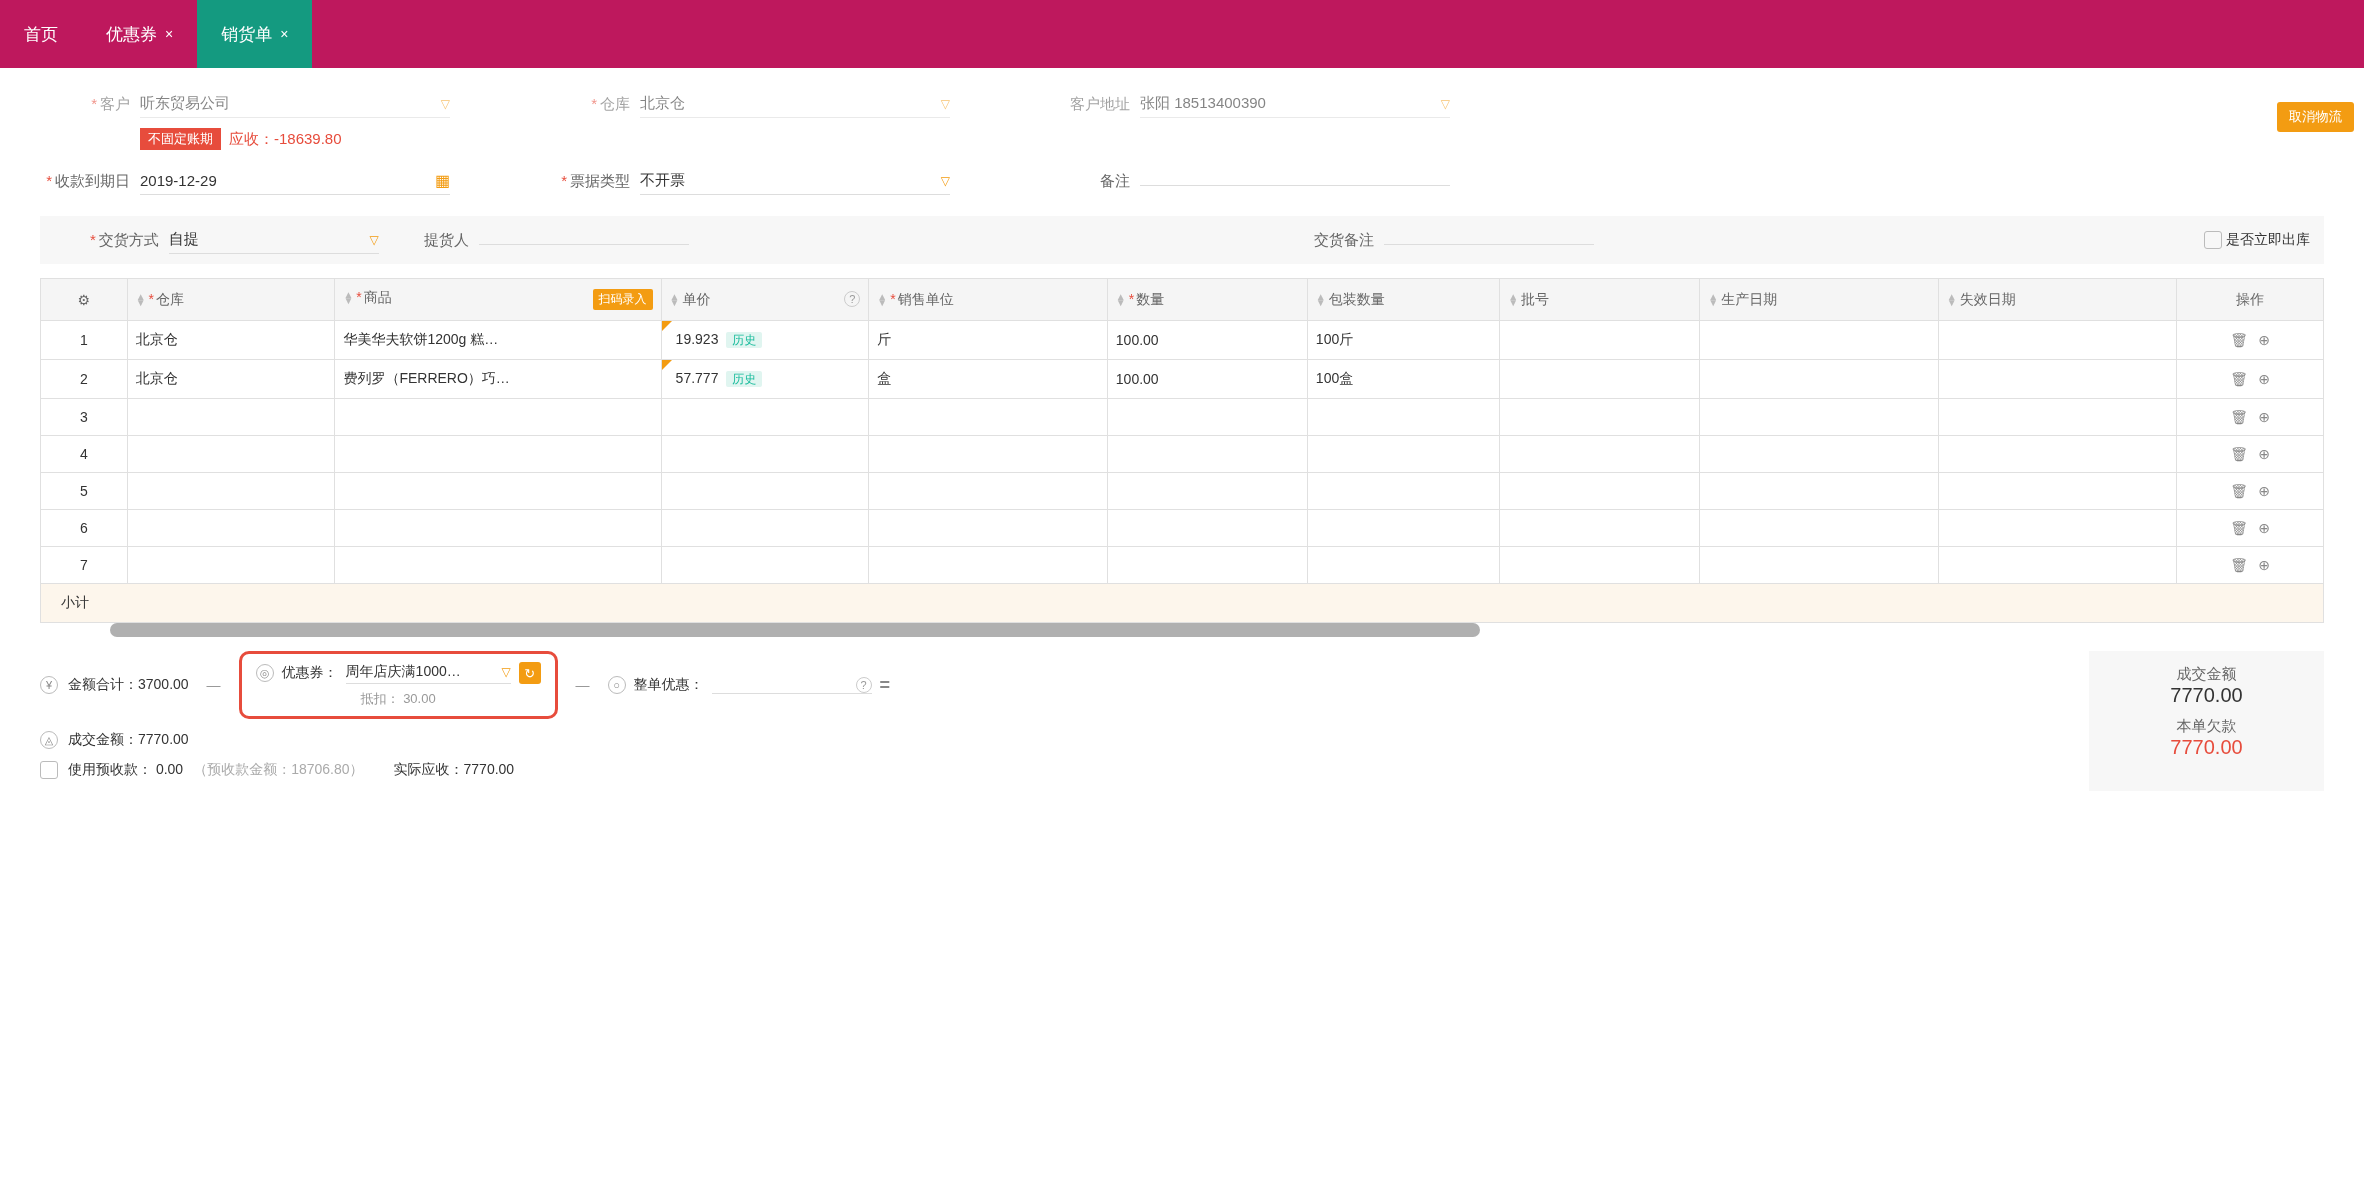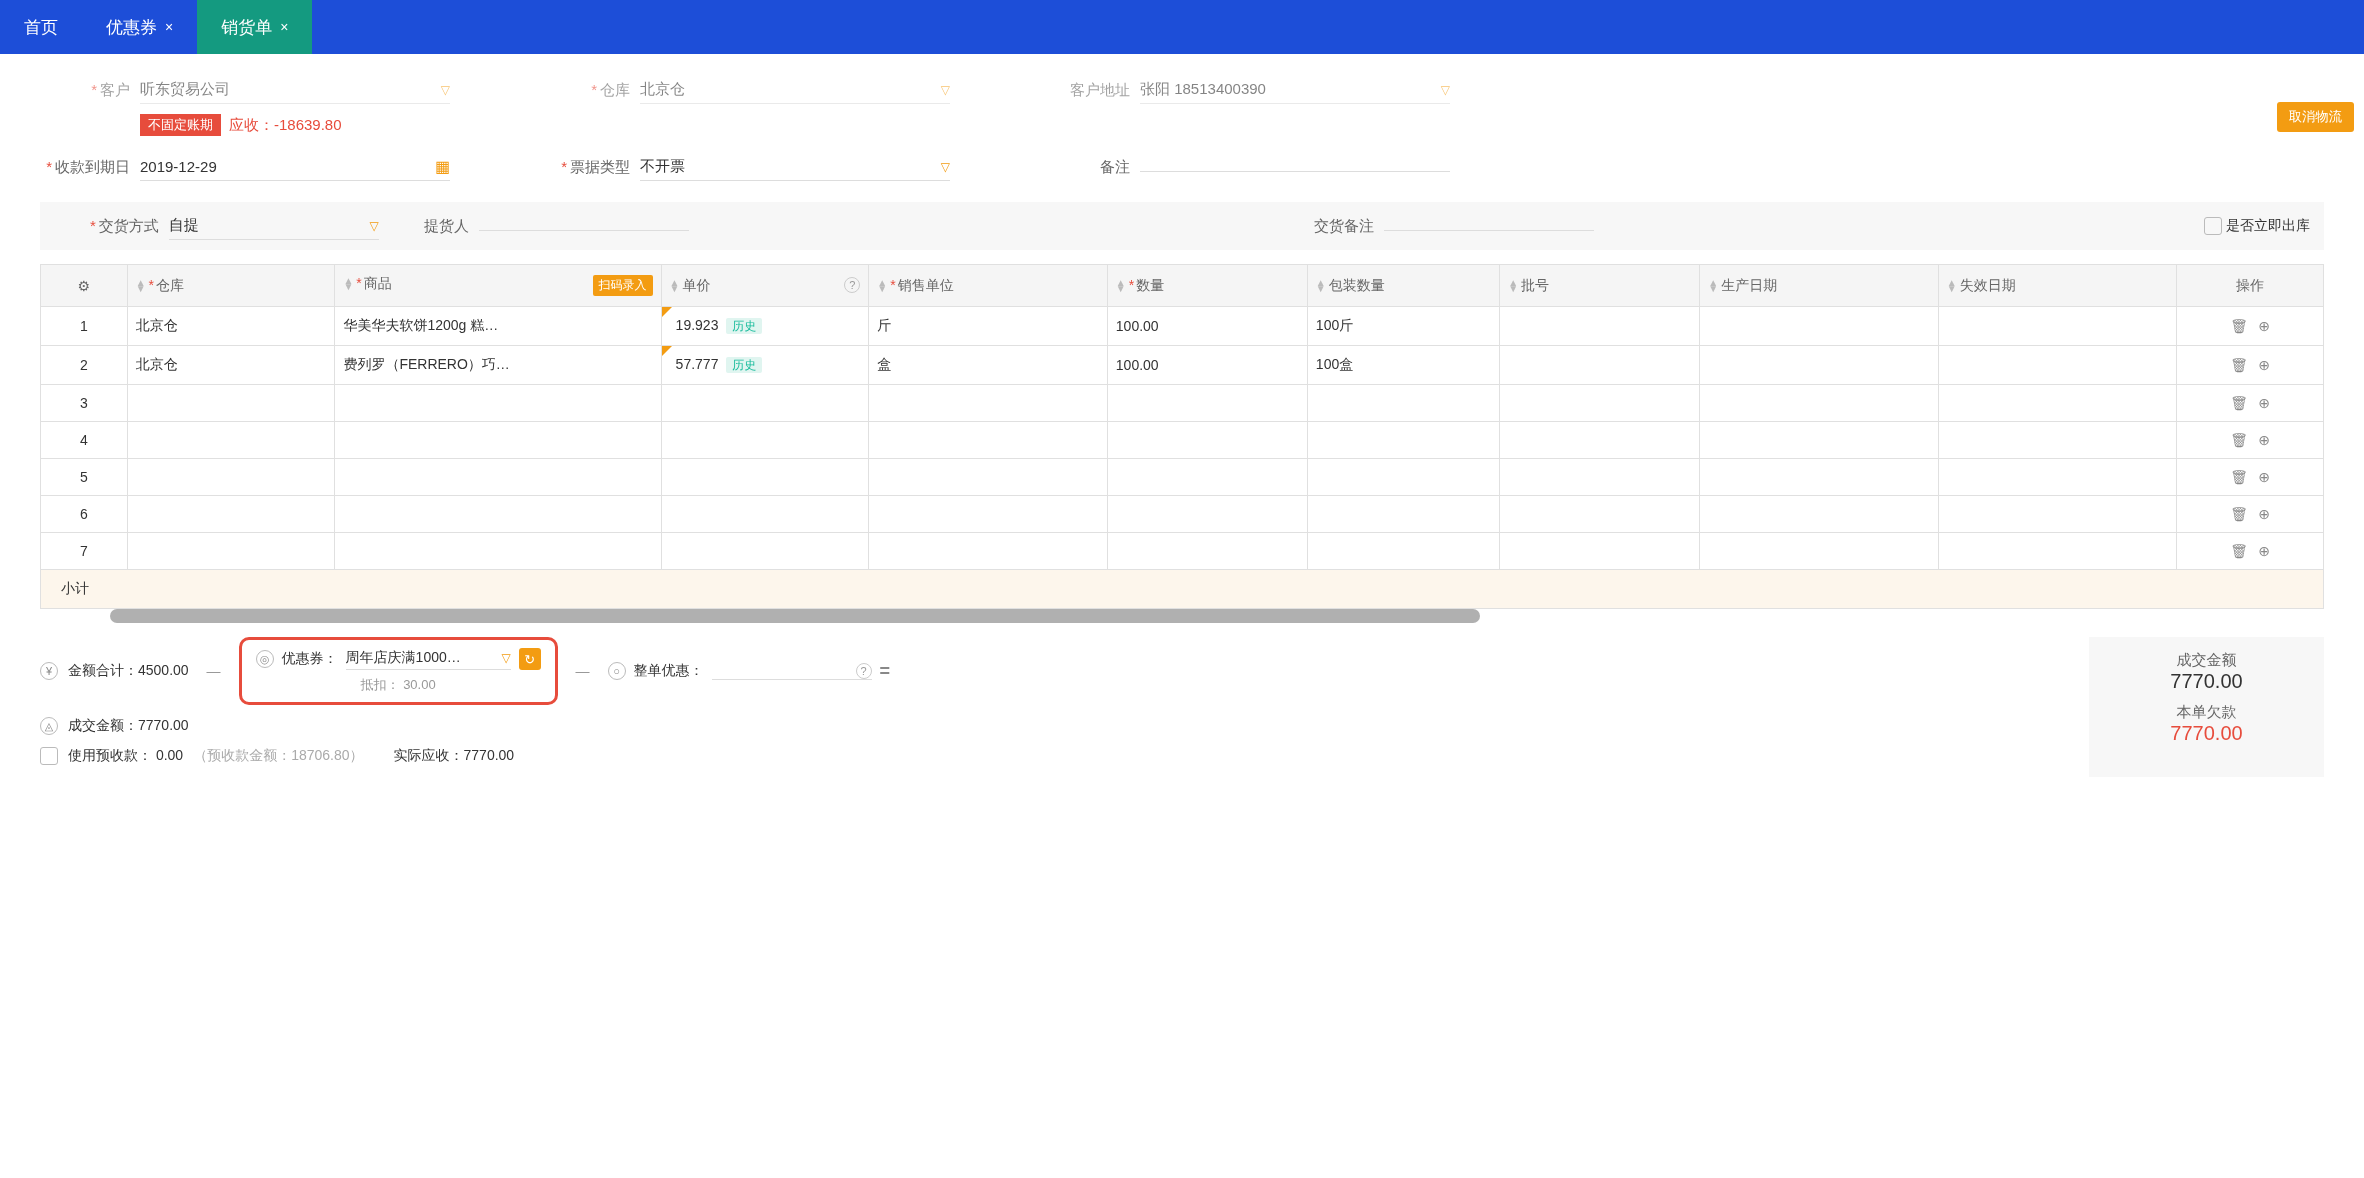--- a/index.html
+++ b/index.html
@@ -1,19 +1,19 @@
 <!DOCTYPE html>
 <html><head>
 <meta charset="utf-8">
 <style>
 * { box-sizing: border-box; margin: 0; padding: 0; }
 body { font-family: "Microsoft YaHei", Arial, sans-serif; font-size: 14px; color: #333; background: #fff; }
 
 
-.tabs { display: flex; background: #1d4ed8; height: 54px; align-items: stretch; }
+.tabs { display: flex; background: #be185d; height: 68px; align-items: stretch; }
 .tab { display: flex; align-items: center; padding: 0 24px; color: #fff; font-size: 17px; cursor: pointer; position: relative; }
 .tab.active { background: #149a80; }
 .tab .close { margin-left: 8px; font-size: 14px; cursor: pointer; }
 
 
 .form-area { padding: 8px 40px 0 40px; }
 .form-row { display: flex; align-items: center; min-height: 42px; }
 .field { display: flex; align-items: center; margin-right: 30px; }
 .label { color: #666; font-size: 15px; min-width: 90px; text-align: right; margin-right: 10px; }
 .label .req { color: #e74c3c; margin-right: 3px; }
@@ -345,21 +345,21 @@
   </table>
 </div>
 <div class="hscroll">
     <div class="thumb"></div>
   </div>
 
 <div class="footer">
   <div class="footer-left">
     <div class="footer-line">
       <span class="icon-circle">¥</span>
-      <span><span>金额合计：</span><span>4500.00</span></span>
+      <span><span>金额合计：</span><span>3700.00</span></span>
       <span class="dash">—</span>
 
       <span class="coupon-box">
         <span class="coupon-inner">
           <span class="icon-circle">◎</span>
           <span>优惠券：</span>
           <span class="coupon-value">
             <span>周年店庆满1000…</span>
             <span class="dropdown-caret">▽</span>
           </span>

